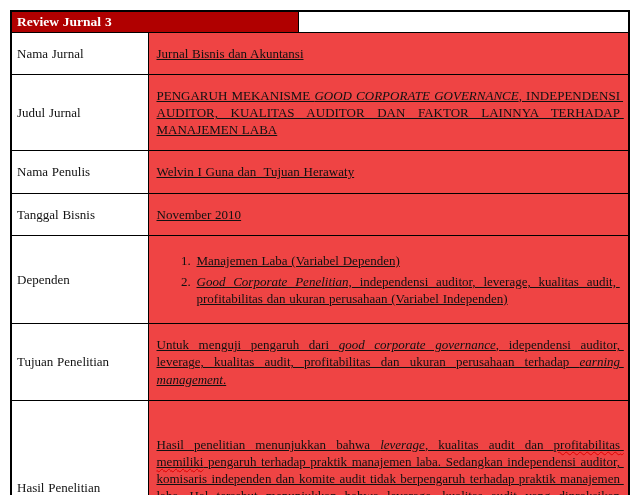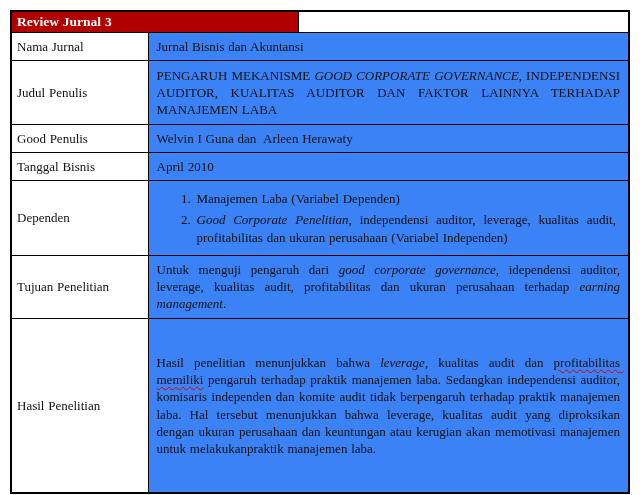--- a/index.html
+++ b/index.html
@@ -29,21 +29,21 @@
     background:var(--header-bg,#B00000);
     color:var(--header-fg,#ffffff);
     font-weight:bold;font-size:13.5px;
     display:flex;align-items:center;
     padding:1px 5px;
     border-right:1px solid #000;
   }
   .title-rest{flex:1;background:#fff;}
   
   .label-cell{padding-left:5px;background:#fff;}
-  .value-cell{padding:5px 8px;background:#3b82f6;}
+  .value-cell{padding:12px 8px;background:#ef4444;text-decoration:underline;}
   .para{margin:0;}
   .justify{text-align:justify;}
   .seg{white-space:pre-wrap;}
   .italic{font-style:italic;}
   .squiggle{
     text-decoration-line:underline;
     text-decoration-style:wavy;
     text-decoration-color:var(--squiggle,#e00000);
     text-decoration-thickness:1px;
     text-underline-offset:2px;
@@ -79,35 +79,35 @@
           </div>
         </td>
       </tr>
     <tr class="row-0">
           <td class="label-cell">Nama Jurnal</td>
           <td class="value-cell">
             <div class="para"><span class="seg">Jurnal Bisnis dan Akuntansi</span></div>
           </td>
         </tr>
         <tr class="row-1">
-          <td class="label-cell">Judul Penulis</td>
+          <td class="label-cell">Judul Jurnal</td>
           <td class="value-cell">
             <div class="para justify"><span class="seg">PENGARUH MEKANISME </span><span class="seg italic">GOOD CORPORATE GOVERNANCE</span><span class="seg">, INDEPENDENSI AUDITOR, KUALITAS AUDITOR DAN FAKTOR LAINNYA TERHADAP MANAJEMEN LABA</span></div>
           </td>
         </tr>
         <tr class="row-2">
-          <td class="label-cell">Good Penulis</td>
+          <td class="label-cell">Nama Penulis</td>
           <td class="value-cell">
-            <div class="para"><span class="seg">Welvin I Guna dan  Arleen Herawaty</span></div>
+            <div class="para"><span class="seg">Welvin I Guna dan  Tujuan Herawaty</span></div>
           </td>
         </tr>
         <tr class="row-3">
           <td class="label-cell">Tanggal Bisnis</td>
           <td class="value-cell">
-            <div class="para"><span class="seg">April 2010</span></div>
+            <div class="para"><span class="seg">November 2010</span></div>
           </td>
         </tr>
         <tr class="row-5">
           <td class="label-cell">Dependen</td>
           <td class="value-cell">
             <ol class="variable-list">
               <li><span class="seg">Manajemen Laba (Variabel Dependen)</span></li>
               <li><span class="seg italic">Good Corporate Penelitian,</span><span class="seg"> independensi auditor, leverage, kualitas audit, profitabilitas dan ukuran perusahaan (Variabel Independen)</span></li>
             </ol>
           </td>

